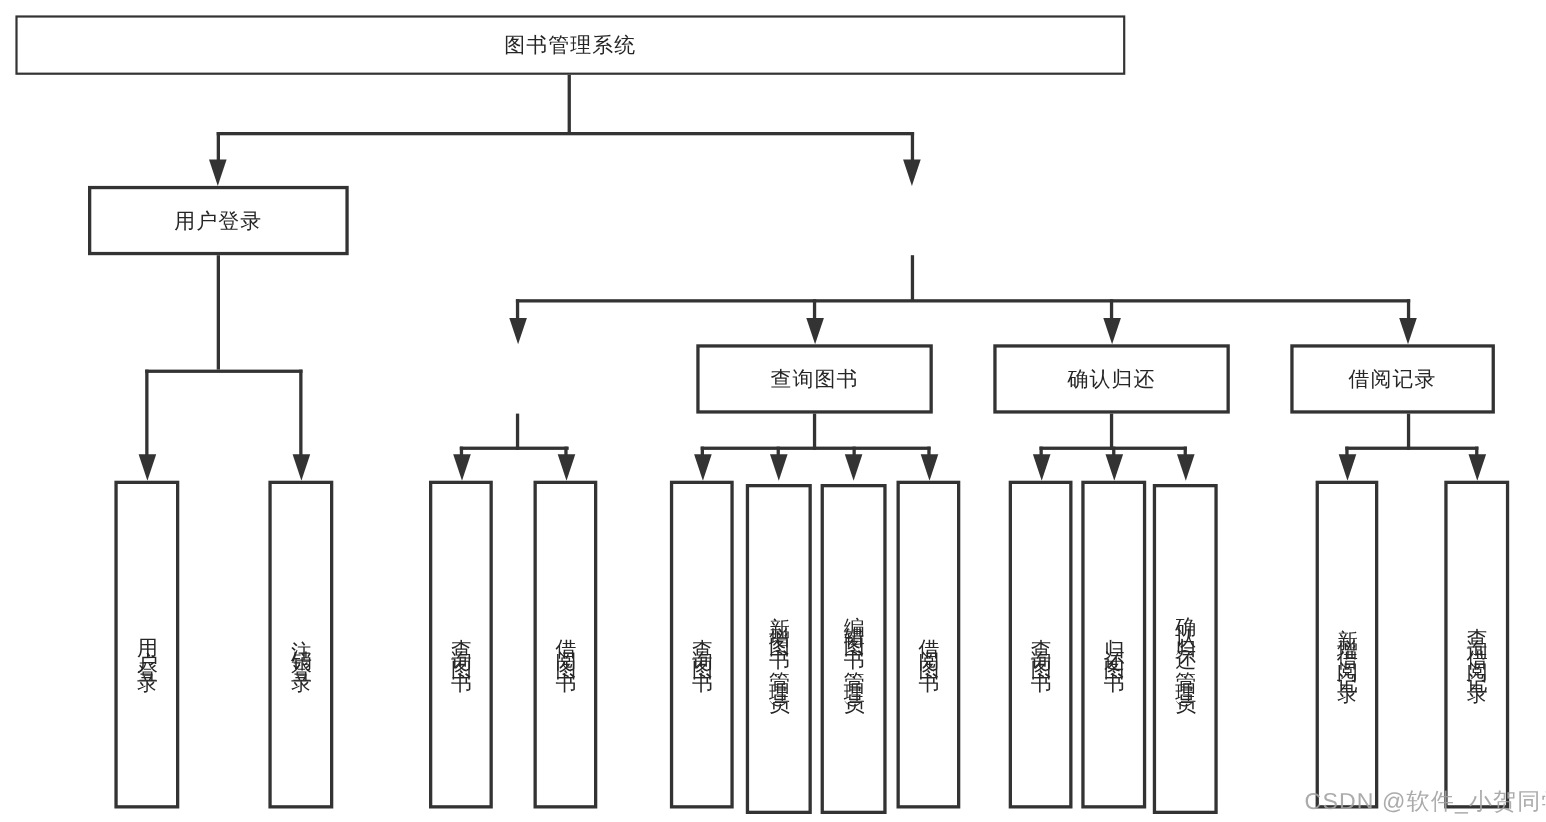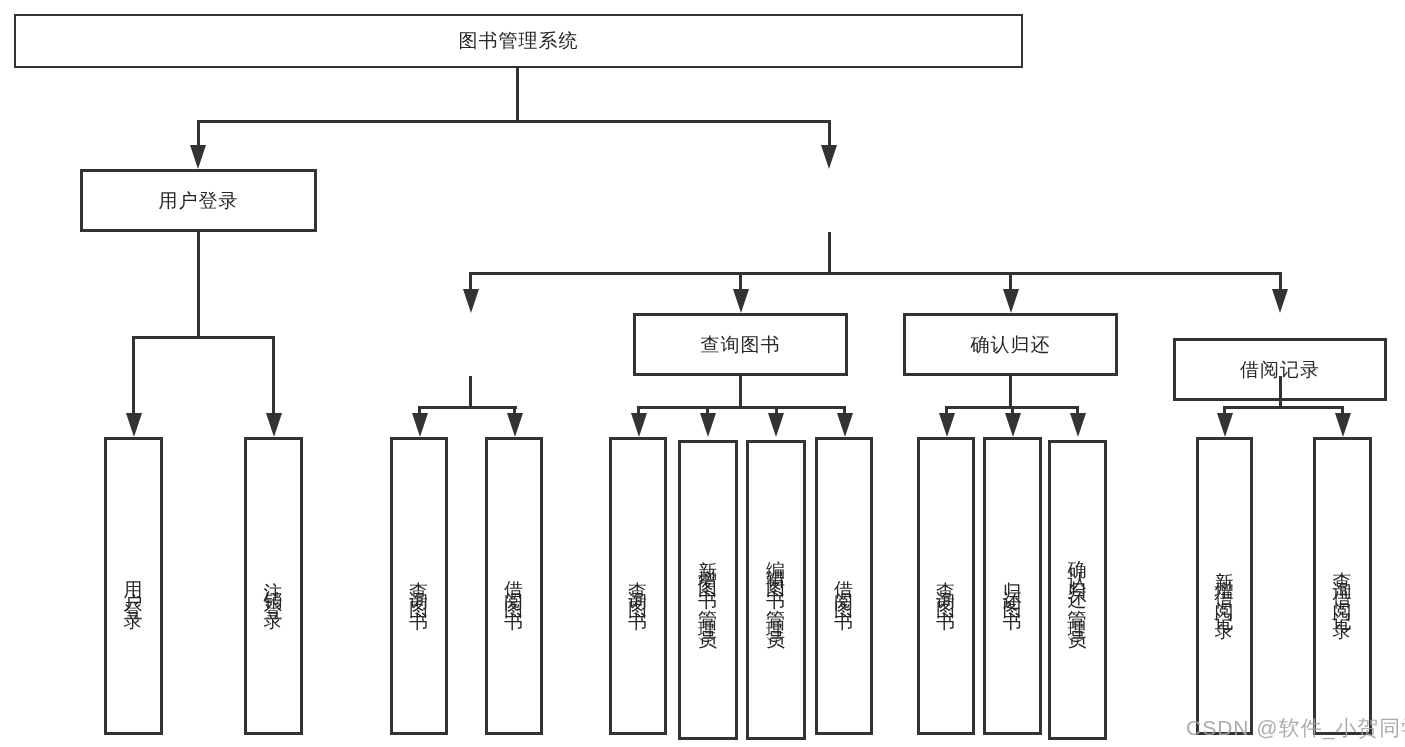--- a/index.html
+++ b/index.html
@@ -73,21 +73,21 @@
   <div class="arrow" style="left:1003px;top:289px;"></div>
   <div class="vline" style="left:1279px;top:272px;height:21px;"></div>
   <div class="arrow" style="left:1272px;top:289px;"></div>
 
   <div class="box" style="left:633px;top:313px;width:215px;height:63px;">
     <span>查询图书</span>
   </div>
   <div class="box" style="left:903px;top:313px;width:215px;height:63px;">
     <span>确认归还</span>
   </div>
-  <div class="box" style="left:1173px;top:313px;width:214px;height:63px;margin-top:25px;">
+  <div class="box" style="left:1173px;top:313px;width:186px;height:63px;">
     <span>借阅记录</span>
   </div>
 
   <div class="vline" style="left:469px;top:376px;height:33px;"></div>
   <div class="hline" style="left:418px;top:406px;width:99px;"></div>
   <div class="vline" style="left:418px;top:406px;height:11px;"></div>
   <div class="arrow" style="left:412px;top:413px;"></div>
   <div class="vline" style="left:513px;top:406px;height:11px;"></div>
   <div class="arrow" style="left:507px;top:413px;"></div>
 

